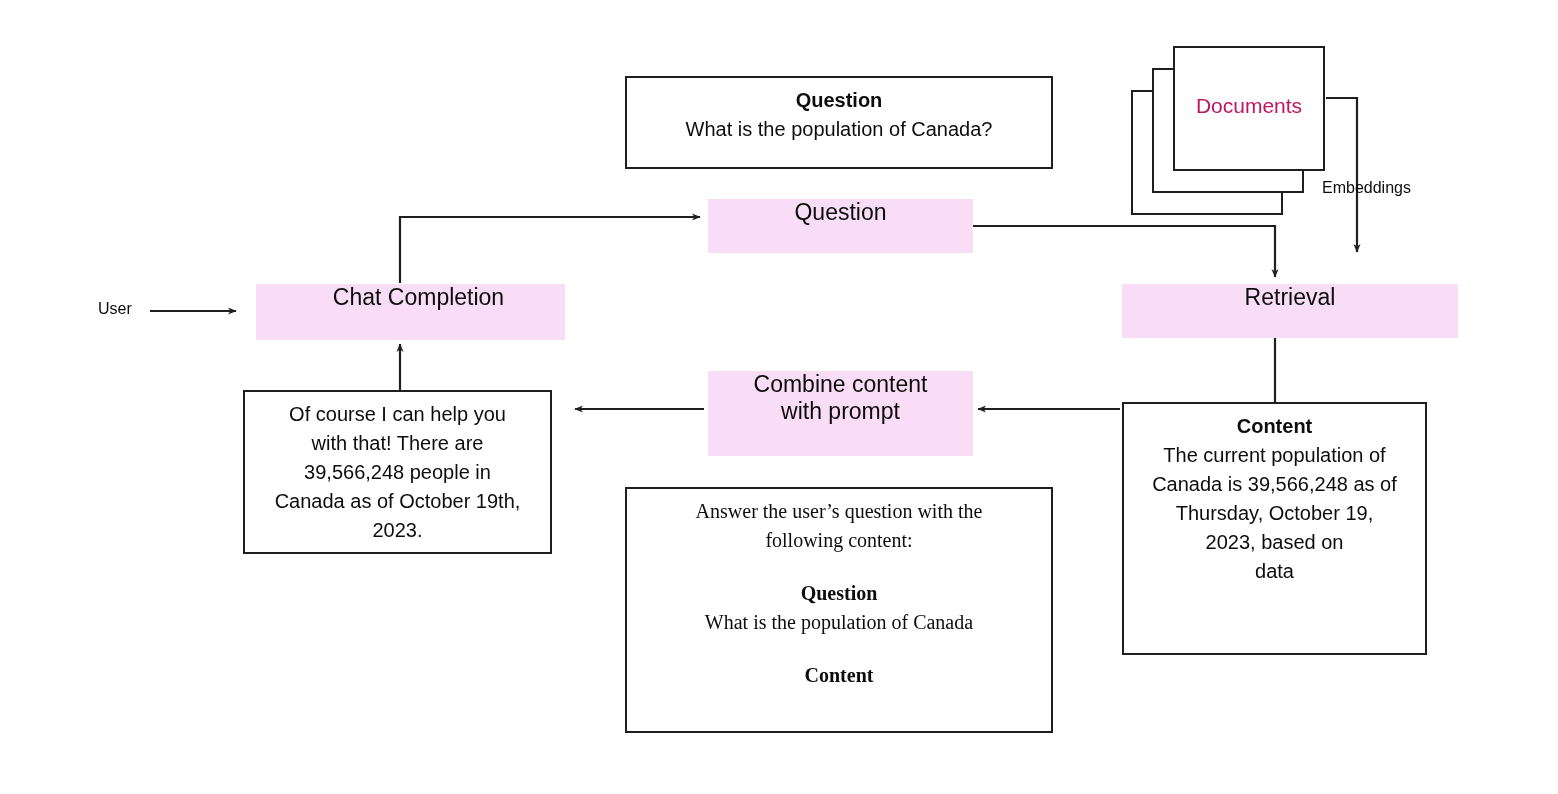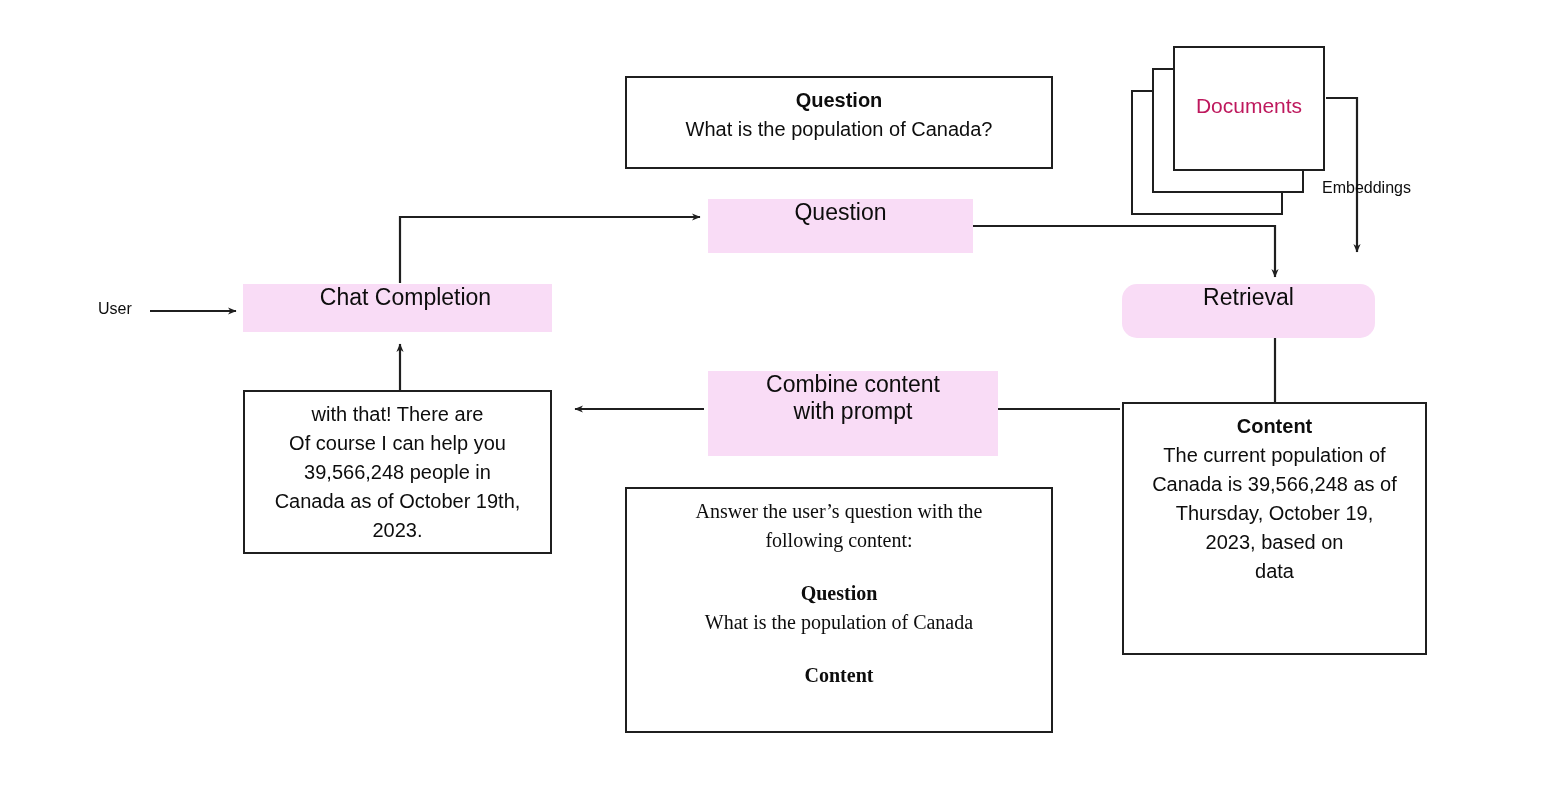--- a/index.html
+++ b/index.html
@@ -120,36 +120,36 @@
   <div class="doc-label" style="left:1173px; top:94px; width:152px;">Documents</div>
 
   <div class="plain-label" style="left:1322px; top:179px;">Embeddings</div>
 
   <div class="plain-label" style="left:98px; top:300px;">User</div>
 
   <div class="node pink" style="left:708px; top:199px; width:265px; height:54px;">
     <span>Question</span>
   </div>
 
-  <div class="node pink" style="left:1122px; top:284px; width:253px; height:54px;border-radius:15px;">
+  <div class="node pink" style="left:1122px; top:284px; width:336px; height:54px;">
     <span>Retrieval</span>
   </div>
 
-  <div class="node pink" style="left:243px; top:284px; width:309px; height:48px;padding-left:16px;">
+  <div class="node pink" style="left:256px; top:284px; width:309px; height:56px;padding-left:16px;">
     <span>Chat Completion</span>
   </div>
 
-  <div class="node pink" style="left:708px; top:371px; width:290px; height:85px;">
+  <div class="node pink" style="left:708px; top:371px; width:265px; height:85px;">
     <span class="tline">Combine content</span>
     <span class="tline">with prompt</span>
   </div>
 
   <div class="node outlined" style="left:243px; top:390px; width:309px; height:164px;">
+    <span class="tline">Of course I can help you</span>
     <span class="tline">with that! There are</span>
-    <span class="tline">Of course I can help you</span>
     <span class="tline">39,566,248 people in</span>
     <span class="tline">Canada as of October 19th,</span>
     <span class="tline">2023.</span>
   </div>
 
   <div class="node outlined" style="left:1122px; top:402px; width:305px; height:253px;">
     <span class="tline hdr">Content</span>
     <span class="tline">The current population of</span>
     <span class="tline">Canada is 39,566,248 as of</span>
     <span class="tline">Thursday, October 19,</span>

